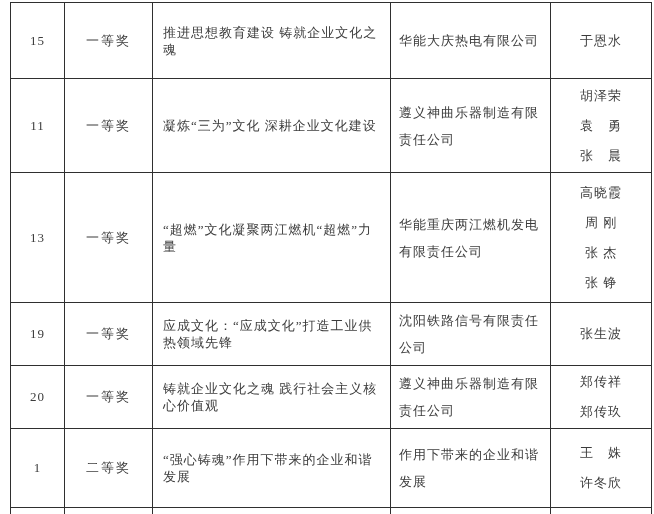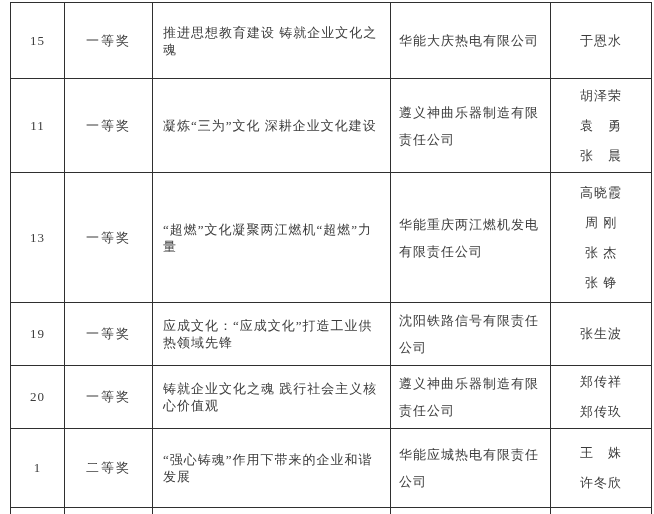--- a/index.html
+++ b/index.html
@@ -142,21 +142,21 @@
         <td class="cell-names">
           <div class="name-line">郑传祥</div>
           <div class="name-line">郑传玖</div>
         </td>
       </tr>
 
       <tr class="r5">
         <td class="cell-num">1</td>
         <td class="cell-award">二等奖</td>
         <td class="cell-title">“强心铸魂”作用下带来的企业和谐发展</td>
-        <td class="cell-company">华能应城热电有限责任公司</td>
+        <td class="cell-company">作用下带来的企业和谐发展</td>
         <td class="cell-names">
           <div class="name-line">王　姝</div>
           <div class="name-line">许冬欣</div>
         </td>
       </tr>
 
       <tr class="r-partial">
         <td></td>
         <td></td>
         <td></td>

